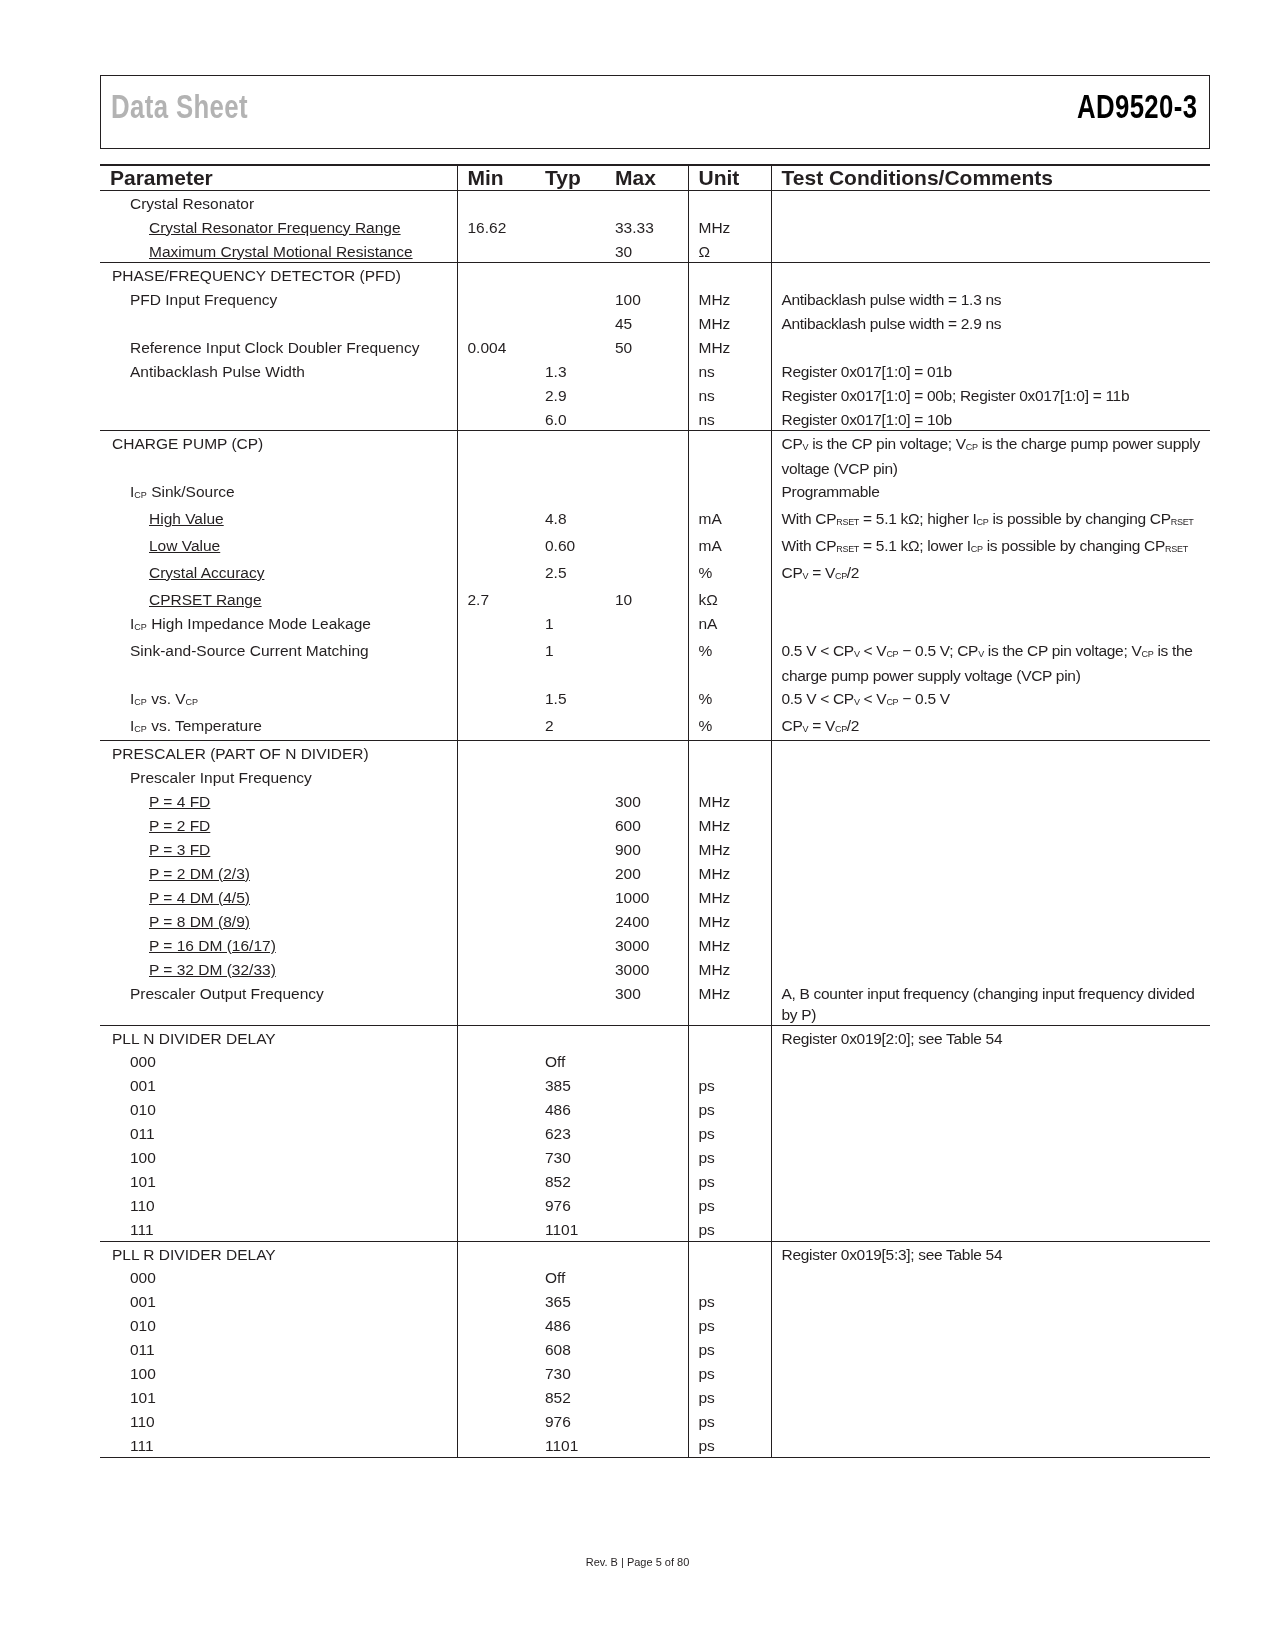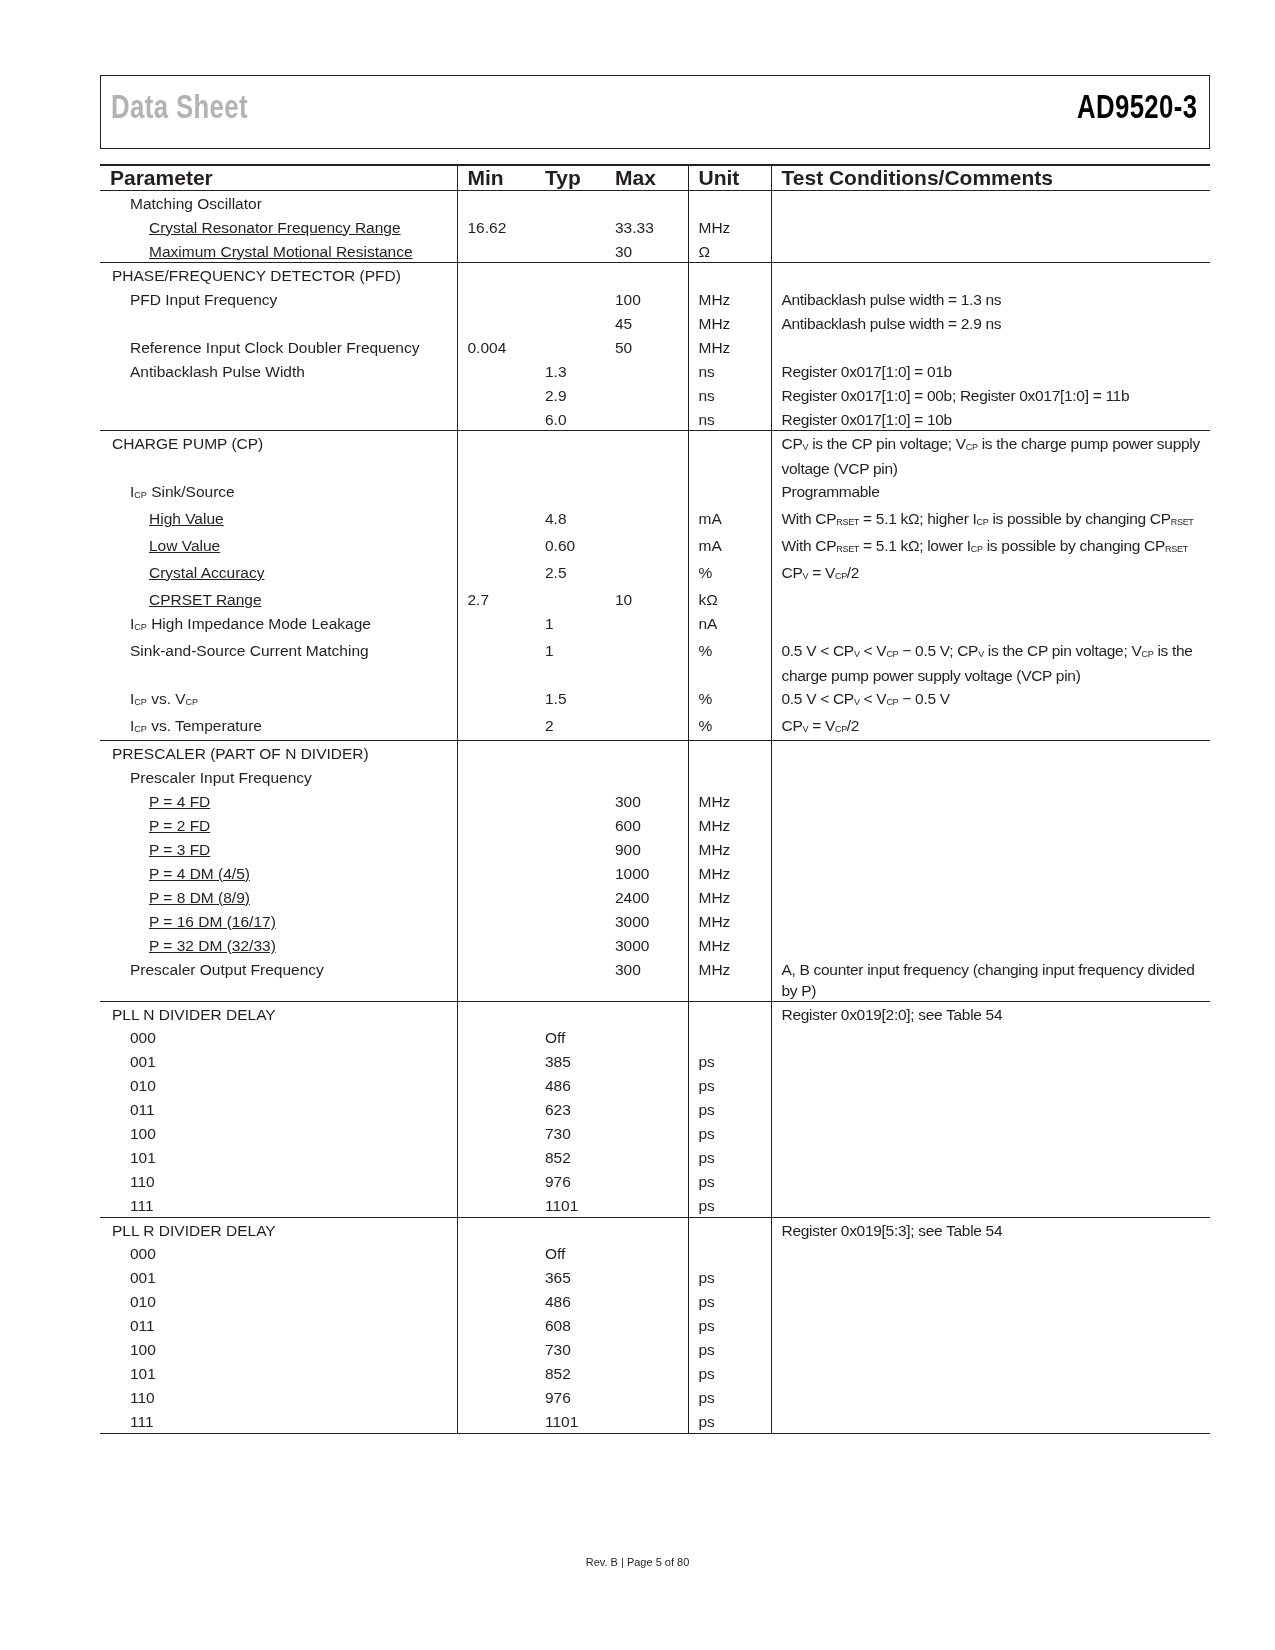--- a/index.html
+++ b/index.html
@@ -50,21 +50,21 @@
       <th>Parameter</th>
       <th class="bl">Min</th>
       <th>Typ</th>
       <th>Max</th>
       <th class="bl">Unit</th>
       <th class="bl">Test Conditions/Comments</th>
     </tr>
   </thead>
   <tbody id="spec-body">
       <tr>
-        <td class="ind1">Matching Oscillator</td>
+        <td class="ind1">Crystal Resonator</td>
         <td class="bl"></td>
         <td class=""></td>
         <td class=""></td>
         <td class="bl"></td>
         <td class="bl cmt cond"></td>
       </tr>
       <tr>
         <td class="ind2">Crystal Resonator Frequency Range</td>
         <td class="bl">16.62</td>
         <td class=""></td>
@@ -246,20 +246,28 @@
         <td class=""></td>
         <td class="">600</td>
         <td class="bl">MHz</td>
         <td class="bl cmt cond"></td>
       </tr>
       <tr>
         <td class="ind2">P = 3 FD</td>
         <td class="bl"></td>
         <td class=""></td>
         <td class="">900</td>
+        <td class="bl">MHz</td>
+        <td class="bl cmt cond"></td>
+      </tr>
+      <tr>
+        <td class="ind2">P = 2 DM (2/3)</td>
+        <td class="bl"></td>
+        <td class=""></td>
+        <td class="">200</td>
         <td class="bl">MHz</td>
         <td class="bl cmt cond"></td>
       </tr>
       <tr>
         <td class="ind2">P = 4 DM (4/5)</td>
         <td class="bl"></td>
         <td class=""></td>
         <td class="">1000</td>
         <td class="bl">MHz</td>
         <td class="bl cmt cond"></td>

